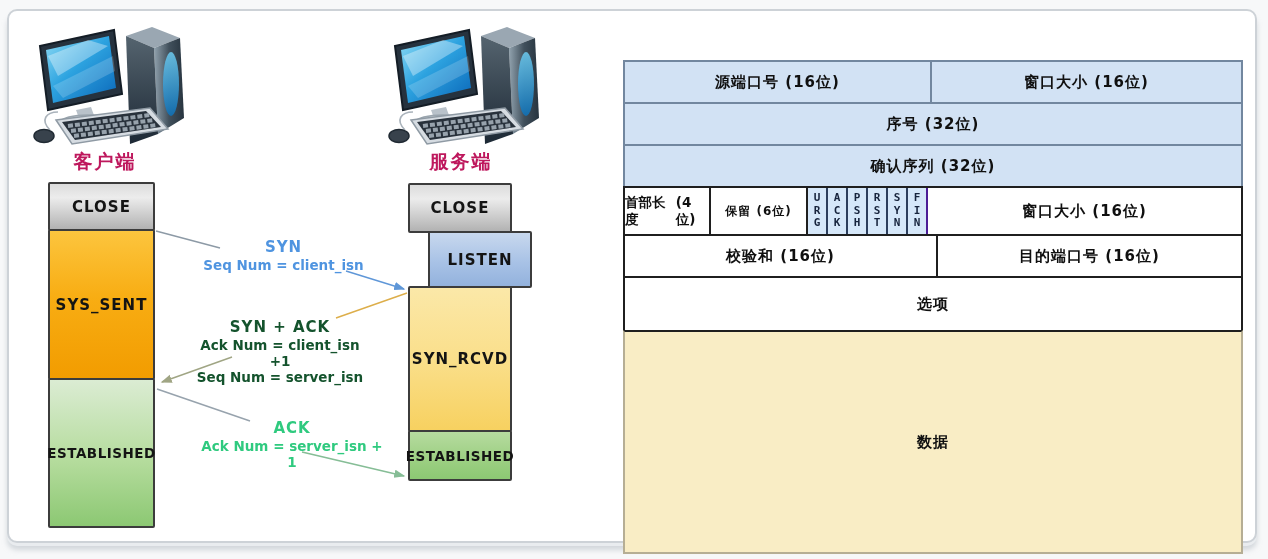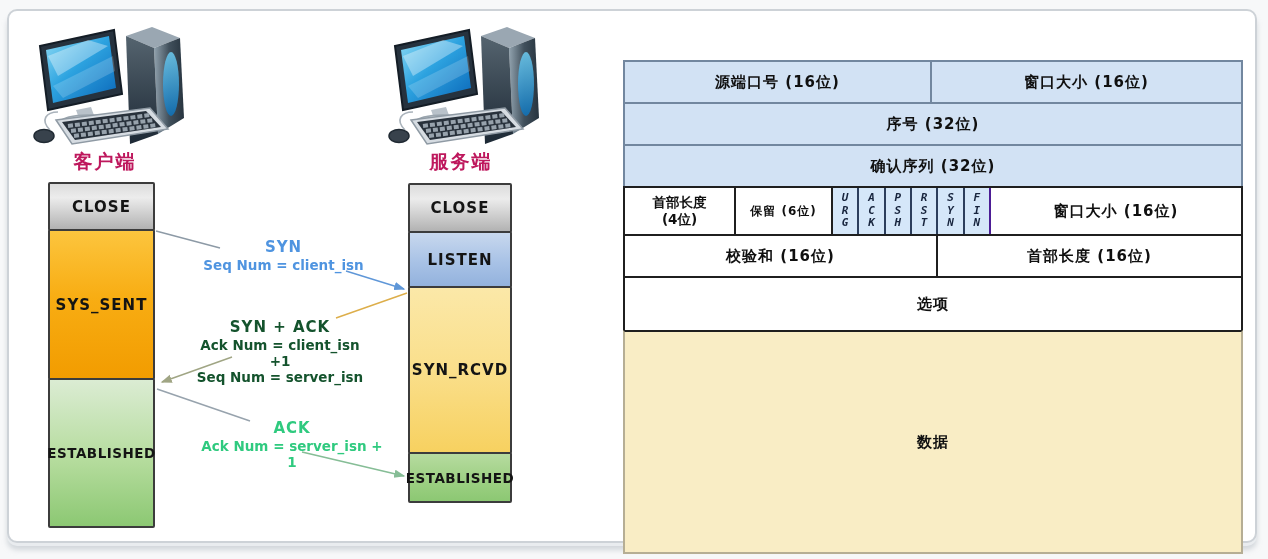--- a/index.html
+++ b/index.html
@@ -27,21 +27,21 @@
            font-weight:bold; font-size:15px; color:#141414; letter-spacing:1px; }
   .state:first-child { margin-top:0; }
   .state.long-text { font-size:13.5px; letter-spacing:.5px; }
   .g-gray   { background:linear-gradient(180deg,#dcdcdc 0%, #ececec 30%, #c3c3c3 80%, #b2b2b2 100%); }
   .g-orange { background:linear-gradient(180deg,#fcc53e 0%, #f8ad13 45%, #f29c00 100%); }
   .g-greenlight { background:linear-gradient(180deg,#dbecd3 0%, #b5dc9d 55%, #8cc873 100%); }
   .g-blue   { background:linear-gradient(180deg,#c8d8ee 0%, #a8c2e6 55%, #93b2dd 100%); }
   .g-yellow { background:linear-gradient(180deg,#fbe8a8 0%, #fadf8b 50%, #f7d160 100%); }
   .g-green  { background:linear-gradient(180deg,#b6db9f 0%, #9ed084 55%, #8cc873 100%); }
   .h-close-c { height:49px; }  .h-synsent { height:151px; } .h-estab-c { height:150px; }
-  .h-close-s { height:50px; }  .h-listen  { height:57px; }  .h-synrcvd { height:168px; } .h-estab-s { height:51px; }
+  .h-close-s { height:50px; }  .h-listen  { height:57px;margin-left:20px; }  .h-synrcvd { height:146px; } .h-estab-s { height:51px; }
 
   
   .msg { position:absolute; text-align:center; font-weight:bold; }
   .msg .t { font-size:15px; line-height:19px; letter-spacing:1px; }
   .msg .d { font-size:13.5px; line-height:16px; }
   .msg-syn    { left:196px; top:238px; width:175px; color:#4f94e0; }
   .msg-synack { left:188px; top:318px; width:184px; color:#14532d; }
   .msg-ack    { left:198px; top:419px; width:188px; color:#2fca7f; }
 
   .arrow-layer { position:absolute; left:0; top:0; width:1268px; height:559px; pointer-events:none; }
@@ -58,23 +58,23 @@
   .r1 { top:0;     height:44px; }
   .r2 { top:42px;  height:44px; }
   .r3 { top:84px;  height:44px; }
   .r4 { top:126px; height:50px; }
   .r5 { top:174px; height:44px; }
   .r6 { top:216px; height:56px; }
   .r7 { top:270px; height:224px; background:#f9edc5; border:2px solid #b6ae94; border-top:2px solid #1f1f1f;
         display:flex; align-items:center; justify-content:center; font-size:15px; letter-spacing:1px; }
   .c-half-l { width:305px; } .c-half-r { flex:1; }
   .c-chk    { width:311px; }
-  .c-hlen { width:109px; flex-direction:column; font-size:13.5px; line-height:17px; letter-spacing:0; }
+  .c-hlen { width:84px; flex-direction:row; font-size:13.5px; line-height:17px; letter-spacing:0; }
   .c-resv { width:97px; font-size:12px; }
-  .flag-group { width:158px; display:flex; background:#15803d;font-style:italic; }
+  .flag-group { width:120px; display:flex; background:#15803d; }
   .flag-cell { flex:1; display:flex; align-items:center; justify-content:center; background:#d5e7f9; }
   .flag-cell + .flag-cell { border-left:2px solid #2c3e5c; }
   .flag-text { display:inline-block; width:0.85em; word-break:break-all; text-align:center;
                font-size:11px; line-height:12.5px; font-weight:bold; color:#17243d; font-family:"DejaVu Sans Mono", monospace; }
   .c-win { flex:1; }
 </style>
 </head>
 <body>
 
 <div class="stage">
@@ -213,21 +213,21 @@
             <span class="flag-text">SYN</span>
           </div>
         <div class="flag-cell">
             <span class="flag-text">FIN</span>
           </div>
       </div>
       <div class="cell c-win">窗口大小 (16位)</div>
     </div>
     <div class="trow r5 row-white">
       <div class="cell c-chk">校验和 (16位)</div>
-      <div class="cell c-half-r">首部长度 (16位)</div>
+      <div class="cell c-half-r">目的端口号 (16位)</div>
     </div>
     <div class="trow r6 row-white">
       <div class="cell c-half-r">选项</div>
     </div>
     <div class="trow r7">
       <span>数据</span>
     </div>
   </div>
 </div>
 

